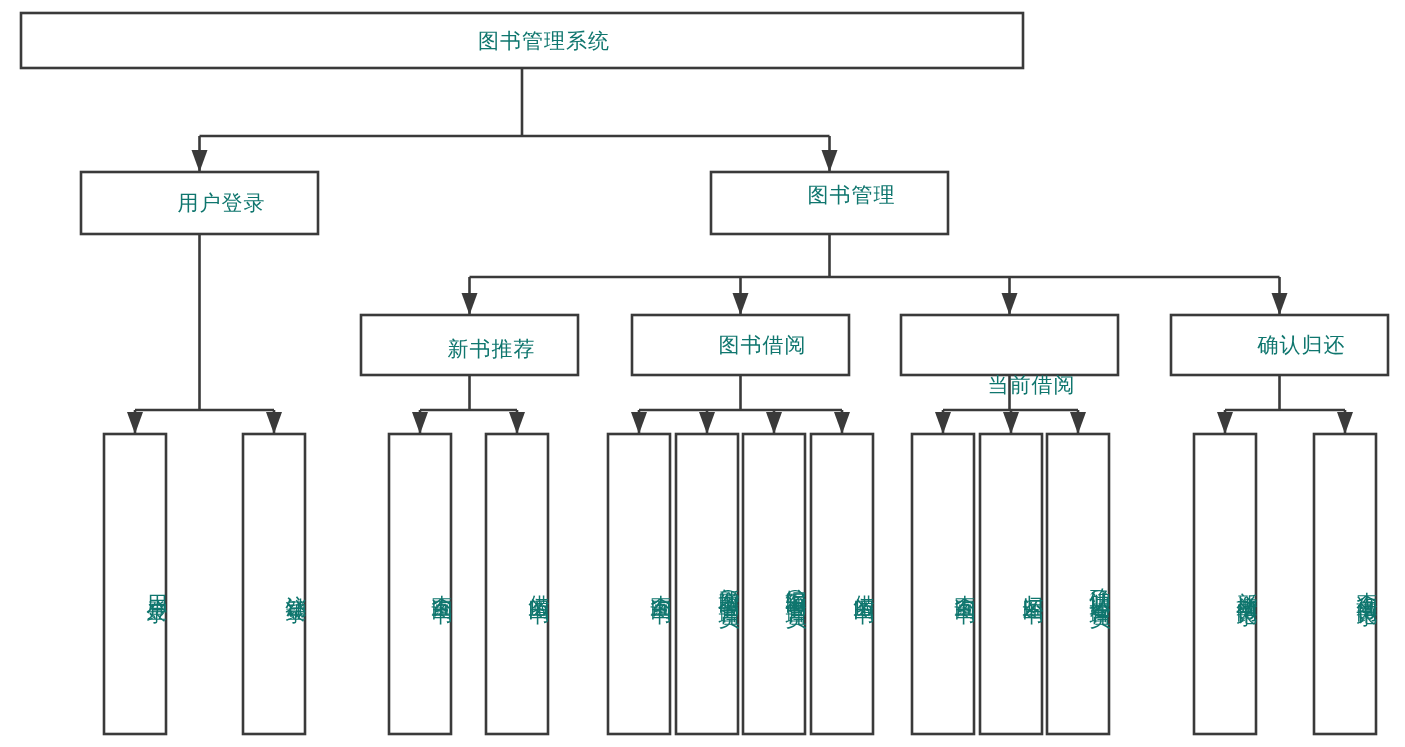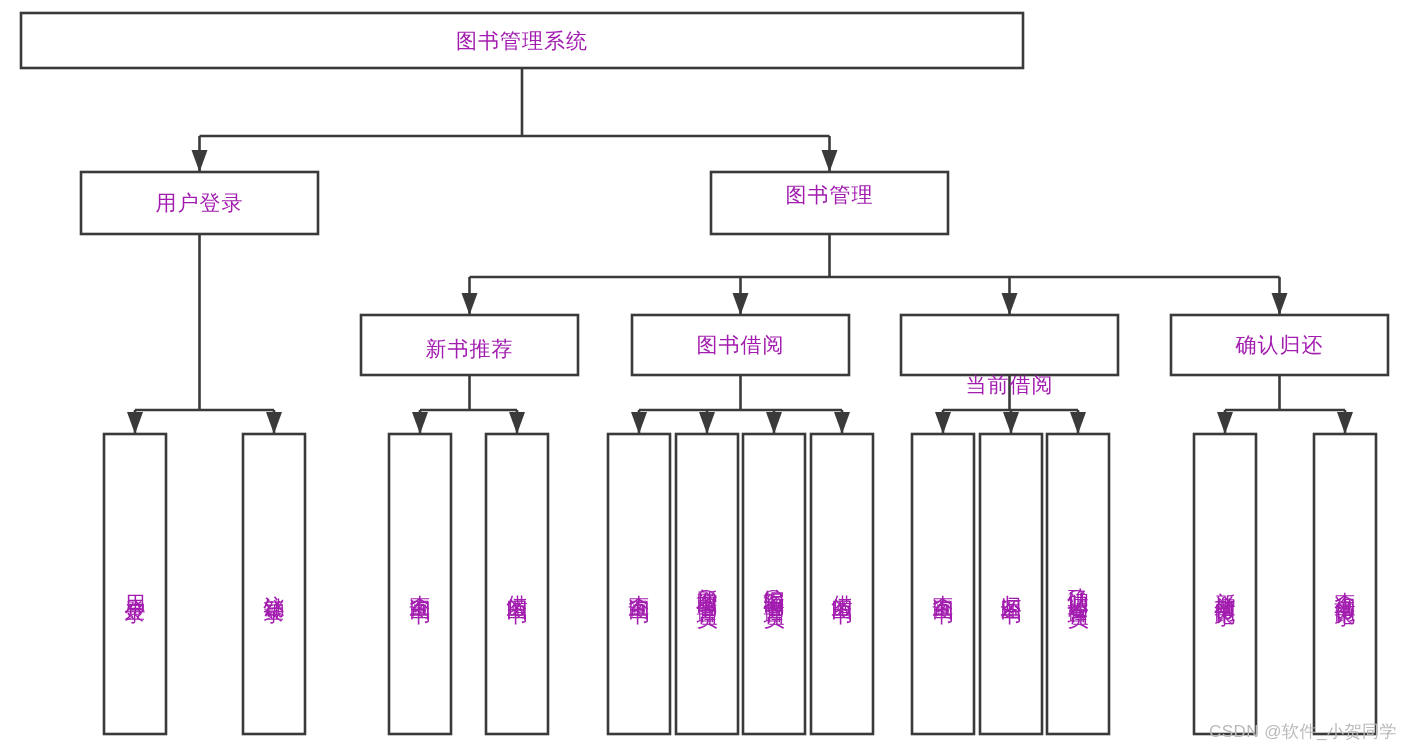--- a/index.html
+++ b/index.html
@@ -10,25 +10,26 @@
   }
   #stage{position:relative;width:1405px;height:747px;background:#fff;}
   svg#diagram{position:absolute;left:0;top:0;width:1405px;height:747px;display:block;}
   .node-rect{fill:#ffffff;stroke:#3a3a3a;stroke-width:2.6;}
   .edge{stroke:#3a3a3a;stroke-width:2.6;fill:none;stroke-linecap:butt;}
   .arrowhead{fill:#3a3a3a;stroke:none;}
 
   .node-label{
     position:absolute;
     display:flex;align-items:center;justify-content:center;
-    color:#a21caf;
+    color:#0f766e;
     font-size:21px;
     letter-spacing:1px;
     white-space:nowrap;
     pointer-events:none;
+    padding-left:22px;
   }
   .node-label.vertical{
     writing-mode:vertical-rl;
     text-orientation:upright;
     letter-spacing:3px;
     font-size:21px;
   }
   .watermark{
     position:absolute;
     right:8px;bottom:4px;
@@ -135,14 +136,13 @@
       <div class="node-label vertical" style="left: 608px; top: 434px; width: 62px; height: 300px;">查询图书</div>
       <div class="node-label vertical" style="left: 676px; top: 434px; width: 62px; height: 300px;">新增图书（管理员）</div>
       <div class="node-label vertical" style="left: 743px; top: 434px; width: 62px; height: 300px;">编辑图书（管理员）</div>
       <div class="node-label vertical" style="left: 811px; top: 434px; width: 62px; height: 300px;">借阅图书</div>
       <div class="node-label vertical" style="left: 912px; top: 434px; width: 62px; height: 300px;">查询图书</div>
       <div class="node-label vertical" style="left: 980px; top: 434px; width: 62px; height: 300px;">归还图书</div>
       <div class="node-label vertical" style="left: 1047px; top: 434px; width: 62px; height: 300px;">确认归还（管理员）</div>
       <div class="node-label vertical" style="left: 1194px; top: 434px; width: 62px; height: 300px;">新增借阅记录</div>
       <div class="node-label vertical" style="left: 1314px; top: 434px; width: 62px; height: 300px;">查询借阅记录</div>
     </div>
-  <div class="watermark">CSDN @软件_小贺同学</div>
 </div>
 
 </body></html>

